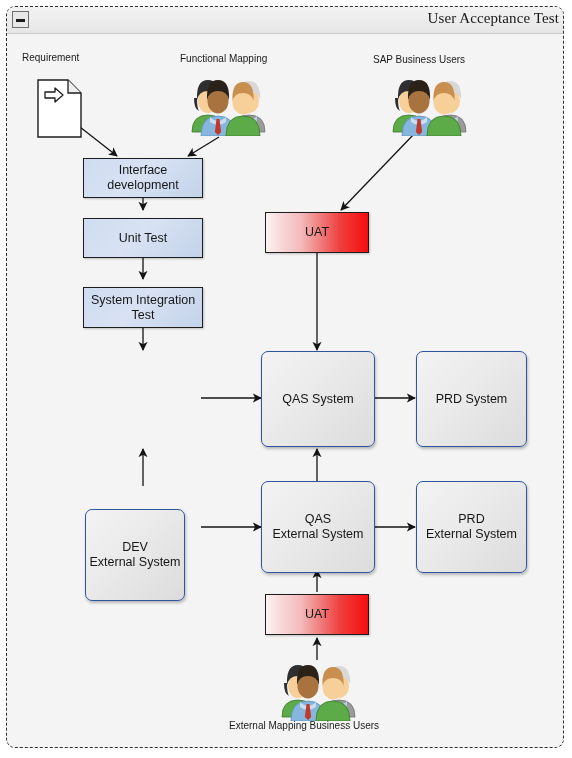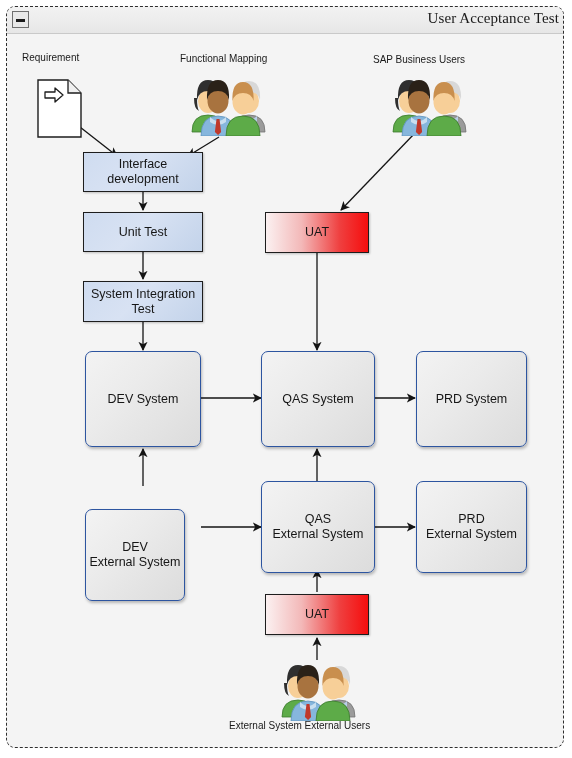--- a/index.html
+++ b/index.html
@@ -99,20 +99,21 @@
     line-height: 15px;
     color: #161616;
     white-space: pre-line;
     cursor: default;
   }
 
   .node-proc {
     border: 1px solid #1d1d1d;
     background: linear-gradient(135deg, #cfdcf0 0%, #d8e2f3 45%, #c3d3ea 100%);
     box-shadow: 1px 1px 2px rgba(0,0,0,0.22);
+    margin-top: 6px;
   }
 
   .node-uat {
     border: 1px solid #1d1d1d;
     background: linear-gradient(to right, #fbf1f1 0%, #f3b8b8 35%, #ef4040 72%, #f60d0d 100%);
     box-shadow: 1px 1px 2px rgba(0,0,0,0.22);
   }
 
   .node-sys {
     border: 1px solid #2d55a0;
@@ -309,35 +310,34 @@
         <path d="M 20 30 q -1 -20 11 -20 q 12 0 11 20 q -2 -9 -11 -9 q -9 0 -11 9 z" fill="#2a2118"></path>
       </g>
       <g>
         <path d="M 39 66 q 0 -20 17 -20 q 17 0 17 20 z" fill="#5dab48"></path>
         <path d="M 39 66 q 0 -20 17 -20 q 17 0 17 20 z" fill="none" stroke="#3c7a2e" stroke-width="0.8"></path>
         <ellipse cx="56" cy="32" rx="10.5" ry="12.5" fill="#f7cf98"></ellipse>
         <path d="M 45.5 31 q -1 -19 10.5 -19 q 11.5 0 10.5 19 q -2 -8 -10.5 -8 q -8.5 0 -10.5 8 z" fill="#c98f4e"></path>
       </g>
     </svg>
   </div>
-  <div class="caption" style="left:229px; top:720px;">External System External Users</div>
+  <div class="caption" style="left:229px; top:720px;">External Mapping Business Users</div>
 
   <div class="node node-proc" style="left:83px; top:152px; width:120px; height:40px;">Interface
 development</div>
 
   <div class="node node-proc" style="left:83px; top:212px; width:120px; height:40px;">Unit Test</div>
 
   <div class="node node-proc" style="left:83px; top:281px; width:120px; height:41px;">System Integration
 Test</div>
 
   <div class="node node-uat" style="left:265px; top:212px; width:104px; height:41px;">UAT</div>
 
   <div class="node node-uat" style="left:265px; top:594px; width:104px; height:41px;">UAT</div>
 
-  <div class="node node-sys" style="left:85px; top:351px; width:116px; height:96px;">DEV System</div>
 
   <div class="node node-sys" style="left:261px; top:351px; width:114px; height:96px;">QAS System</div>
 
   <div class="node node-sys" style="left:416px; top:351px; width:111px; height:96px;">PRD System</div>
 
   <div class="node node-sys" style="left:85px; top:481px; width:100px; height:92px;margin-top:28px;">DEV
 External System</div>
 
   <div class="node node-sys" style="left:261px; top:481px; width:114px; height:92px;">QAS
 External System</div>

